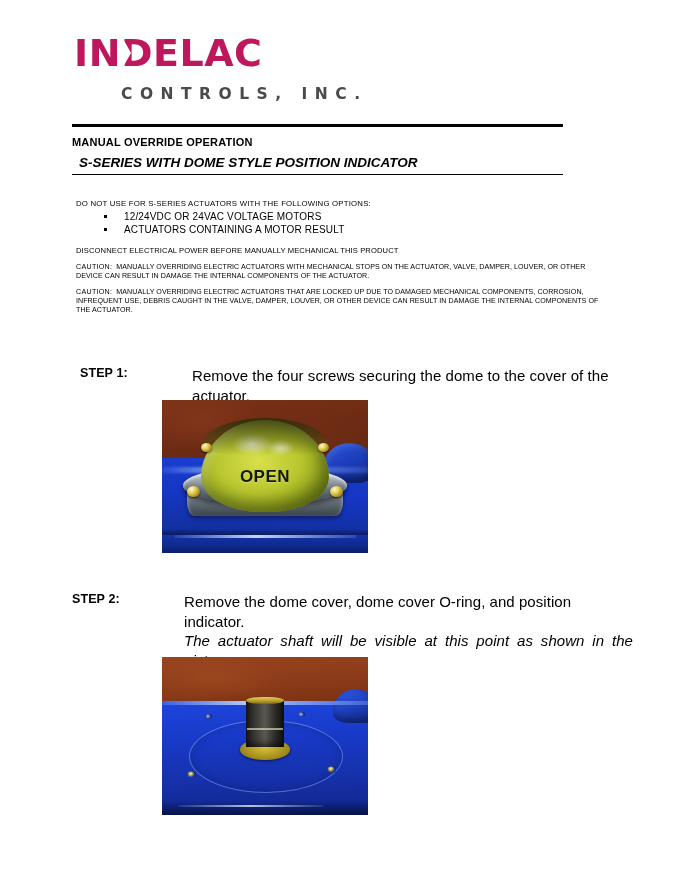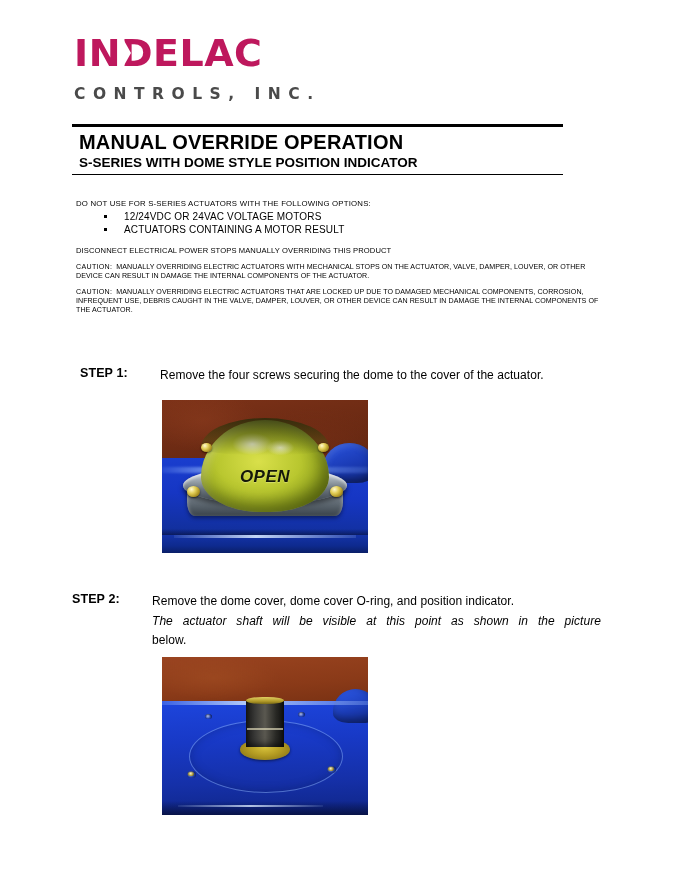--- a/index.html
+++ b/index.html
@@ -48,20 +48,21 @@
     border-bottom: 16px solid transparent;
   }
   #logo-subtitle {
     margin-top: 13px;
     font-family: "DejaVu Sans", sans-serif;
     font-weight: bold;
     font-size: 15.5px;
     letter-spacing: 7.5px;
     color: #4a4a4a;
     white-space: nowrap;
+    margin-left: 47px;
   }
 
   
   #title-block {
     position: absolute;
     left: 72px;
     top: 124px;
     width: 491px;
   }
   .rule-thick {
@@ -70,35 +71,36 @@
     width: 100%;
   }
   .rule-thin {
     height: 1px;
     background: #000000;
     width: 100%;
   }
   #doc-title {
     font-family: "Liberation Sans", sans-serif;
     font-weight: bold;
-    font-size: 20px;
+    font-size: 11px;
     letter-spacing: 0.2px;
     margin-top: 6px;
-    margin-left: 7px;
+    margin-left: 0;
     line-height: 19px;
   }
   #doc-subtitle {
     font-family: "Liberation Sans", sans-serif;
     font-weight: bold;
     font-size: 13.5px;
     letter-spacing: 0px;
     margin-top: 2px;
     margin-left: 7px;
     margin-bottom: 3px;
     line-height: 17px;
+    font-style: italic;
   }
 
   
   #notice-block {
     position: absolute;
     left: 76px;
     top: 199px;
     width: 545px;
     font-family: "Liberation Sans", sans-serif;
     font-size: 7.6px;
@@ -153,22 +155,22 @@
   .step-label {
     position: absolute;
     left: 0;
     top: 0;
     font-weight: bold;
     font-size: 12.5px;
     letter-spacing: 0.1px;
     white-space: nowrap;
   }
   .step-body {
-    margin-left: 80px;
-    font-size: 12px;
+    margin-left: 112px;
+    font-size: 15px;
     line-height: 19.5px;
     letter-spacing: 0.05px;
     width: 449px;
   }
   .step-body .just {
     text-align: justify;
     text-align-last: justify;
     font-style: italic;
   }
 
@@ -177,21 +179,21 @@
 
   
   .photo {
     position: absolute;
     overflow: hidden;
     background: #2a1a10;
   }
   #photo1 { left: 162px; top: 400px; width: 206px; height: 153px; }
   #photo2 { left: 162px; top: 657px; width: 206px; height: 158px; }
 
-  .ph-layer { position: absolute; font-style: italic; }
+  .ph-layer { position: absolute; }
 
   
   .p1-bg {
     left: 0; top: 0; width: 100%; height: 46%;
     background:
       radial-gradient(ellipse 40% 60% at 20% 30%, rgba(140,60,30,.55), rgba(0,0,0,0) 70%),
       radial-gradient(ellipse 50% 70% at 75% 60%, rgba(120,48,22,.5), rgba(0,0,0,0) 70%),
       linear-gradient(170deg, #7d3218 0%, #6b2a13 55%, #5d2410 100%);
   }
   .p1-body {
@@ -362,21 +364,21 @@
 </div>
 
 <div id="notice-block">
   <div id="notice-heading">DO NOT USE FOR S-SERIES ACTUATORS WITH THE FOLLOWING OPTIONS:</div>
 
   <ul id="notice-list">
     <li><span class="sq"></span><span>12/24VDC OR 24VAC VOLTAGE MOTORS</span></li>
     <li><span class="sq"></span><span>ACTUATORS CONTAINING A MOTOR RESULT</span></li>
   </ul>
 
-  <div id="disconnect-line">DISCONNECT ELECTRICAL POWER STOPS MANUALLY OVERRIDING THIS PRODUCT</div>
+  <div id="disconnect-line">DISCONNECT ELECTRICAL POWER BEFORE MANUALLY MECHANICAL THIS PRODUCT</div>
 
   <div class="caution-para"><span class="cword">CAUTION:</span>&nbsp;&nbsp;<span>MANUALLY OVERRIDING ELECTRIC ACTUATORS WITH MECHANICAL STOPS ON THE ACTUATOR, VALVE, DAMPER, LOUVER, OR OTHER DEVICE CAN RESULT IN DAMAGE THE INTERNAL COMPONENTS OF THE ACTUATOR.</span></div>
 
   <div class="caution-para"><span class="cword">CAUTION:</span>&nbsp;&nbsp;<span>MANUALLY OVERRIDING ELECTRIC ACTUATORS THAT ARE LOCKED UP DUE TO DAMAGED MECHANICAL COMPONENTS, CORROSION, INFREQUENT USE, DEBRIS CAUGHT IN THE VALVE, DAMPER, LOUVER, OR OTHER DEVICE CAN RESULT IN DAMAGE THE INTERNAL COMPONENTS OF THE ACTUATOR.</span></div>
 </div>
 
 <div class="step" id="step1">
   <div class="step-label">STEP 1:</div>
   <div class="step-body">
     <div>Remove the four screws securing the dome to the cover of the actuator.</div>

